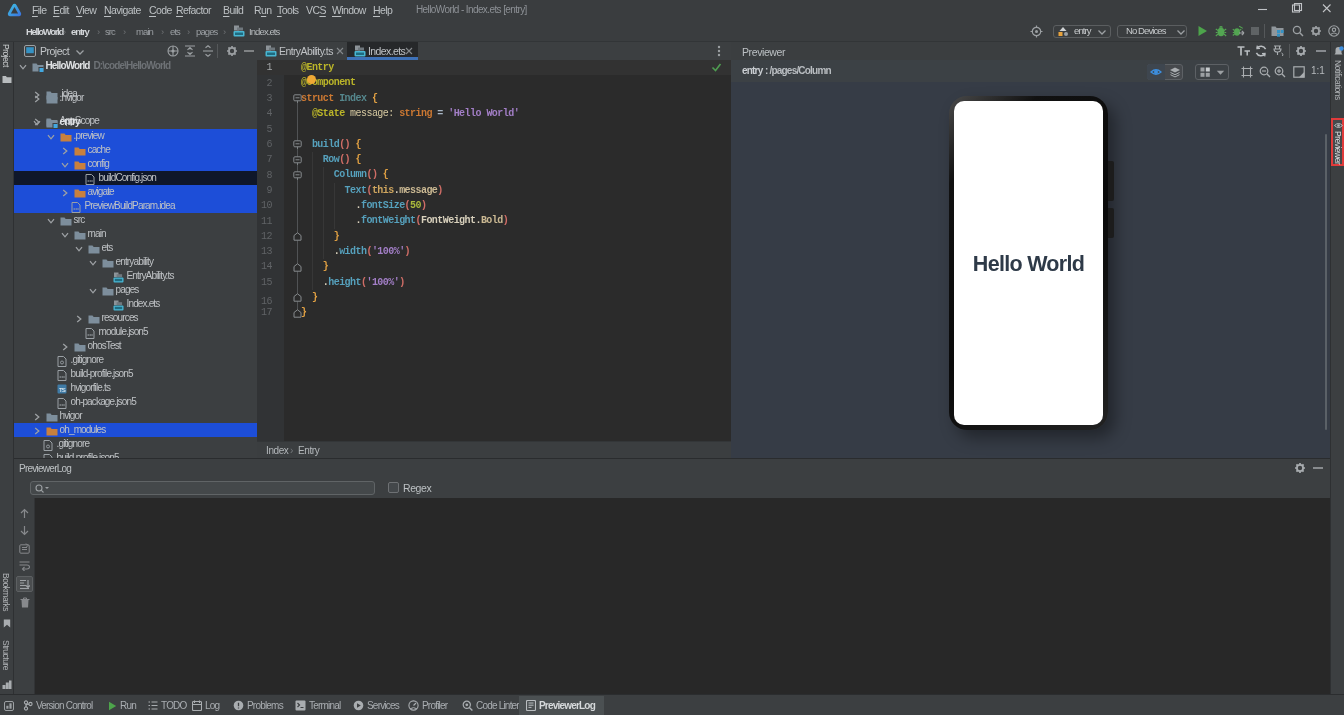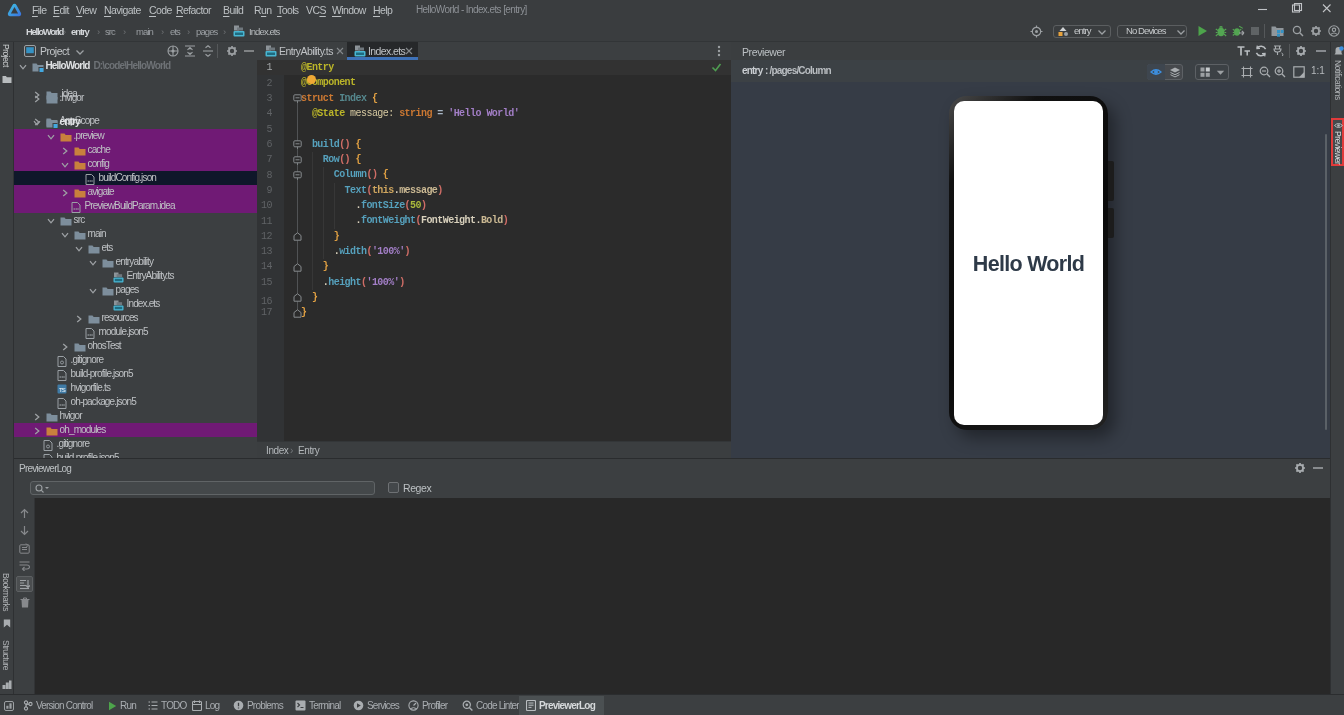--- a/index.html
+++ b/index.html
@@ -19,21 +19,21 @@
 #headrow{position:absolute;left:0;top:42px;width:1344px;height:18px;background:#3c3f41;}
 
 #lstrip{position:absolute;left:0;top:42px;width:14px;height:652px;background:#3c3f41;border-right:1px solid #2e3032;}
 .vlabel{position:absolute;writing-mode:vertical-lr;font-size:8.5px;letter-spacing:-0.5px;color:#b0b3b6;}
 
 #ppanel{position:absolute;left:14px;top:60px;width:243px;height:398px;background:#3c3f41;overflow:hidden;}
 #phead{position:absolute;left:14px;top:42px;width:243px;height:18px;background:#3c3f41;}
 .trow{position:absolute;left:0;width:243px;height:14px;line-height:14px;font-size:10px;letter-spacing:-0.85px;color:#bfc2c5;white-space:nowrap;}
 .trow .b{font-weight:bold;color:#e0e2e4;}
 .trow .path{color:#6e7276;}
-.rowy{background:#701a75;}
+.rowy{background:#1d4ed8;}
 .rowsel{background:#0f172a;}
 .tlabel{position:absolute;top:0;}
 
 #tabs{position:absolute;left:257px;top:42px;width:474px;height:18px;background:#3c3f41;}
 #editor{position:absolute;left:257px;top:60px;width:474px;height:381px;background:#2b2b2b;overflow:hidden;}
 #gutter{position:absolute;left:0px;top:0;width:27px;height:381px;background:#313335;}
 .lnum{position:absolute;width:15px;text-align:right;color:#606366;font:10px "Liberation Mono",monospace;letter-spacing:-0.5px;}
 .cline{position:absolute;left:44px;white-space:pre;font:bold 10px "Liberation Mono",monospace;letter-spacing:-0.55px;color:#bdc0c2;height:15.3px;line-height:15.3px;}
 .ann{color:#bbb529}.kw{color:#cc7832}.typ{color:#55878d}.brc{color:#e0a043}
 .par{color:#cf6d66}.fn{color:#56a1bd}.str{color:#a27ec6}.num{color:#a9b83c}

